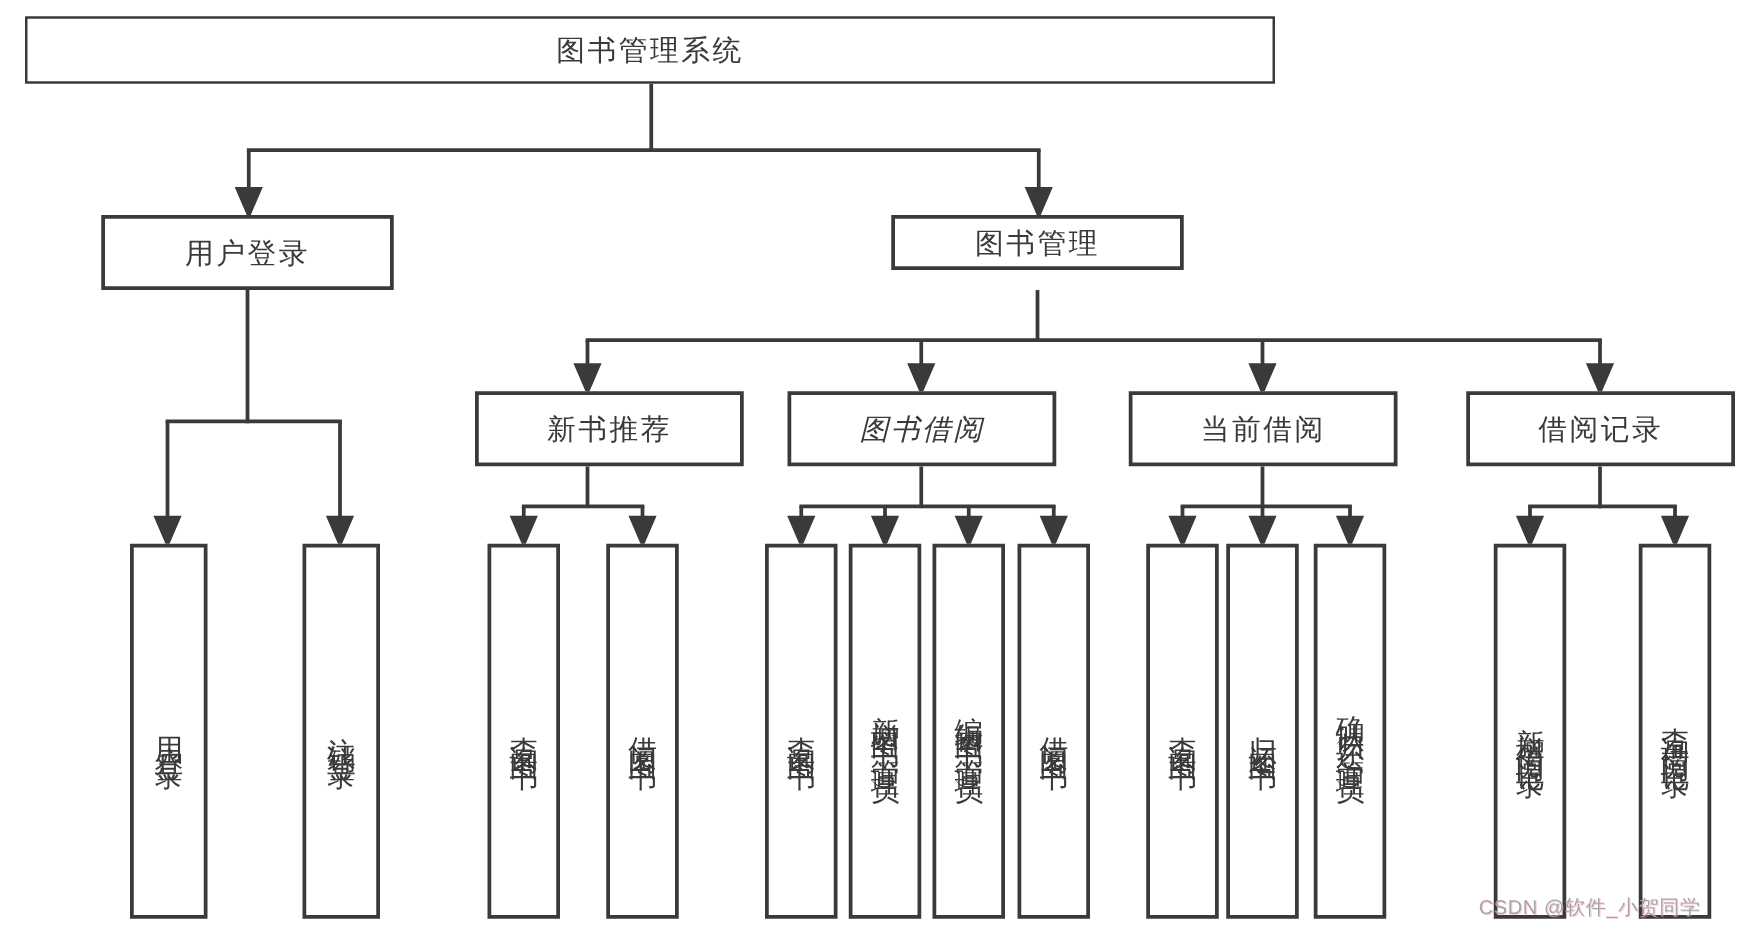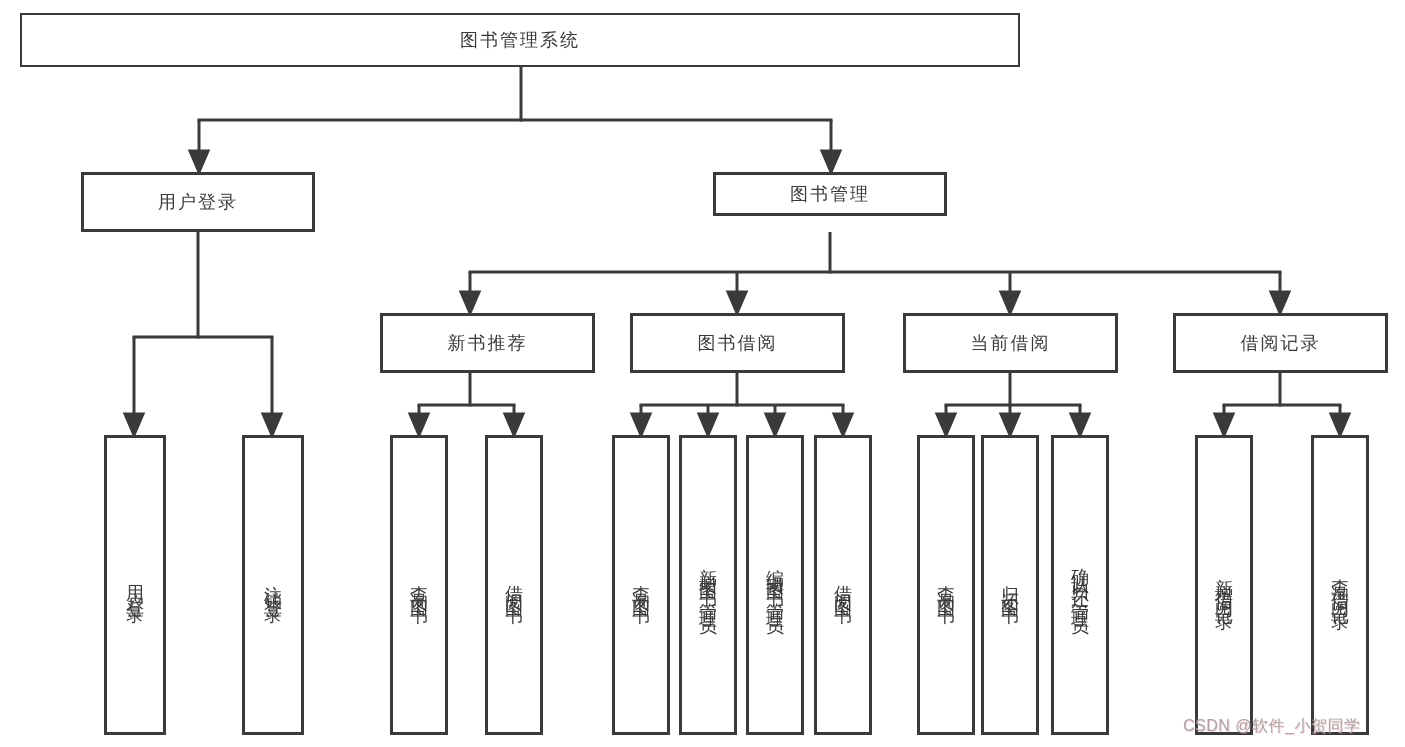--- a/index.html
+++ b/index.html
@@ -11,21 +11,21 @@
   html,body{margin:0;padding:0;background:#fff;}
   .stage{
     position:relative;width:1405px;height:747px;background:var(--bg);
     font-family:"Liberation Sans","DejaVu Sans",sans-serif;color:var(--text-color);
     overflow:hidden;
   }
   .connector-svg{position:absolute;left:0;top:0;}
   .box{
     position:absolute;box-sizing:border-box;border:3px solid var(--line-color);
     background:#fff;display:flex;align-items:center;justify-content:center;
-    font-size:18px;letter-spacing:2px;line-height:1;z-index:2;
+    font-size:23px;letter-spacing:2px;line-height:1;z-index:2;
   }
   .box.root{border-width:2px;}
   .vtext{
     writing-mode:vertical-rl;text-orientation:mixed;
     letter-spacing:7px;line-height:1;white-space:nowrap;
   }
   .watermark{
     position:absolute;left:1183px;top:716px;z-index:5;
     font-size:16px;letter-spacing:0.5px;color:var(--wm-color);
     text-shadow:1px 1px 0 rgba(255,130,140,0.35);
@@ -122,21 +122,21 @@
   <div class="box" style="left:81px;top:172px;width:234px;height:60px;">
     <span>用户登录</span>
   </div>
   <div class="box" style="left:713px;top:172px;width:234px;height:44px;">
     <span>图书管理</span>
   </div>
 
   <div class="box" style="left:380px;top:313px;width:215px;height:60px;">
     <span>新书推荐</span>
   </div>
-  <div class="box" style="left:630px;top:313px;width:215px;height:60px;">
+  <div class="box" style="left:630px;top:313px;width:215px;height:60px;font-style:italic;">
     <span>图书借阅</span>
   </div>
   <div class="box" style="left:1173px;top:313px;width:215px;height:60px;">
     <span>借阅记录</span>
   </div>
   <div class="box" style="left:903px;top:313px;width:215px;height:60px;">
     <span>当前借阅</span>
   </div>
 
   <div class="box" style="left:104px;top:435px;width:62px;height:300px;">

